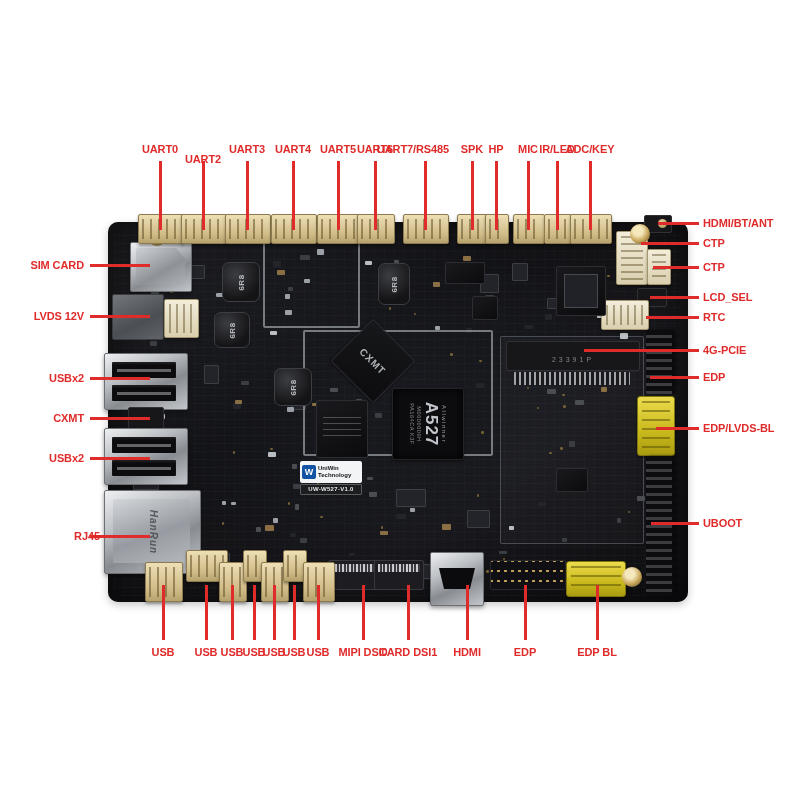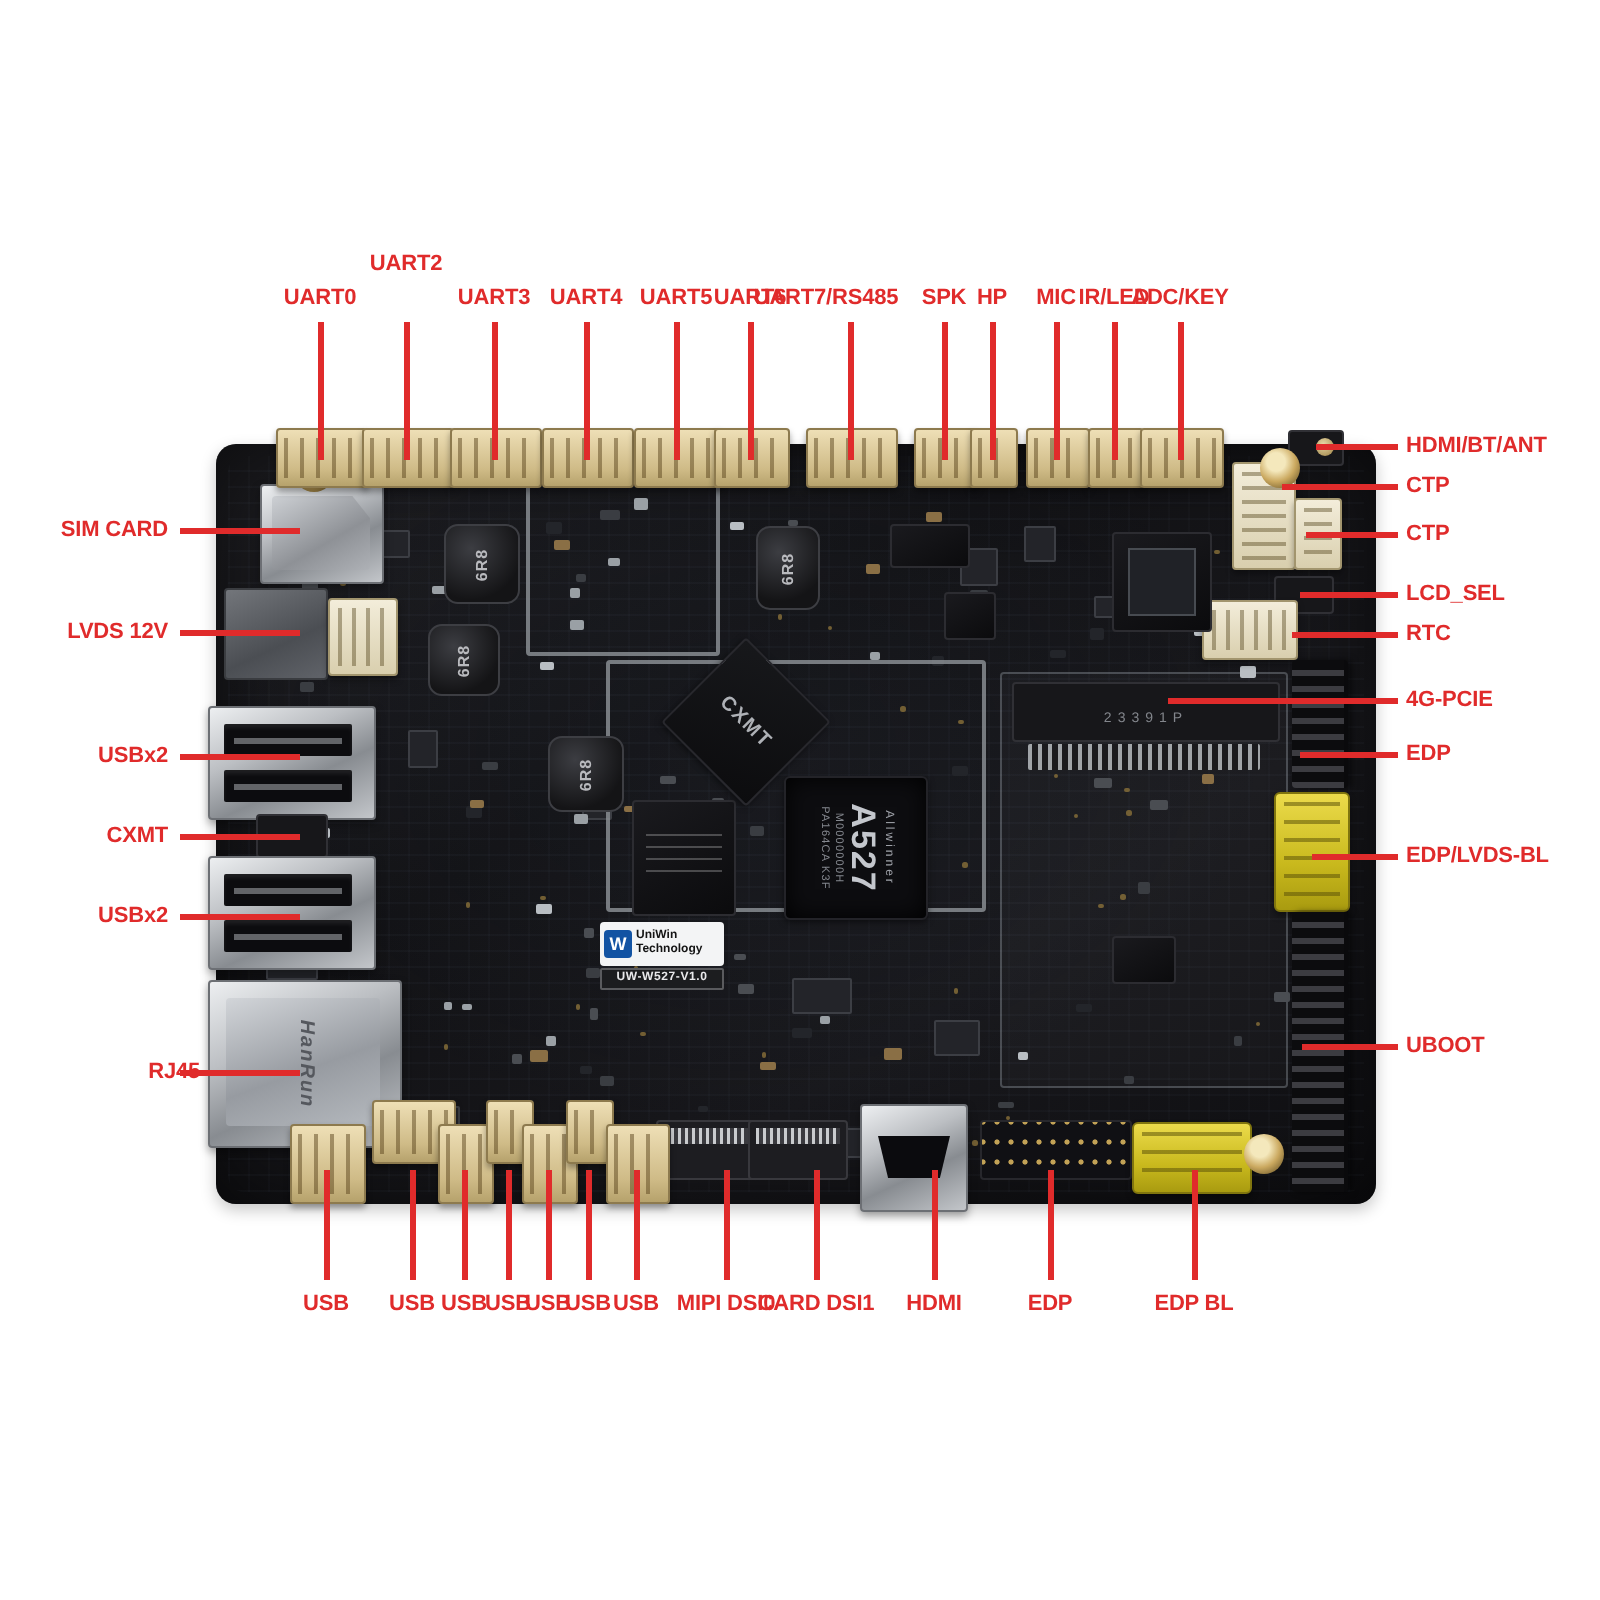--- a/index.html
+++ b/index.html
@@ -342,21 +342,21 @@
         </div>
       </div>
       <div class="vendor-model">UW-W527-V1.0</div>
     </div>
   </div>
 
   <div class="layer" id="labels">
       <div class="vline" style="left: 158.5px; top: 161px; height: 69px;"></div>
       <div class="lbl lbl-c" style="left: 160px; top: 149px;">UART0</div>
       <div class="vline" style="left: 201.5px; top: 161px; height: 69px;"></div>
-      <div class="lbl lbl-c" style="left: 203px; top: 132px;">UART2</div>
+      <div class="lbl lbl-c" style="left: 203px; top: 159px;">UART2</div>
       <div class="vline" style="left: 245.5px; top: 161px; height: 69px;"></div>
       <div class="lbl lbl-c" style="left: 247px; top: 149px;">UART3</div>
       <div class="vline" style="left: 291.5px; top: 161px; height: 69px;"></div>
       <div class="lbl lbl-c" style="left: 293px; top: 149px;">UART4</div>
       <div class="vline" style="left: 336.5px; top: 161px; height: 69px;"></div>
       <div class="lbl lbl-c" style="left: 338px; top: 149px;">UART5</div>
       <div class="vline" style="left: 373.5px; top: 161px; height: 69px;"></div>
       <div class="lbl lbl-c" style="left: 375px; top: 149px;">UART6</div>
       <div class="vline" style="left: 423.5px; top: 161px; height: 69px;"></div>
       <div class="lbl lbl-c" style="left: 413px; top: 149px;">UART7/RS485</div>

